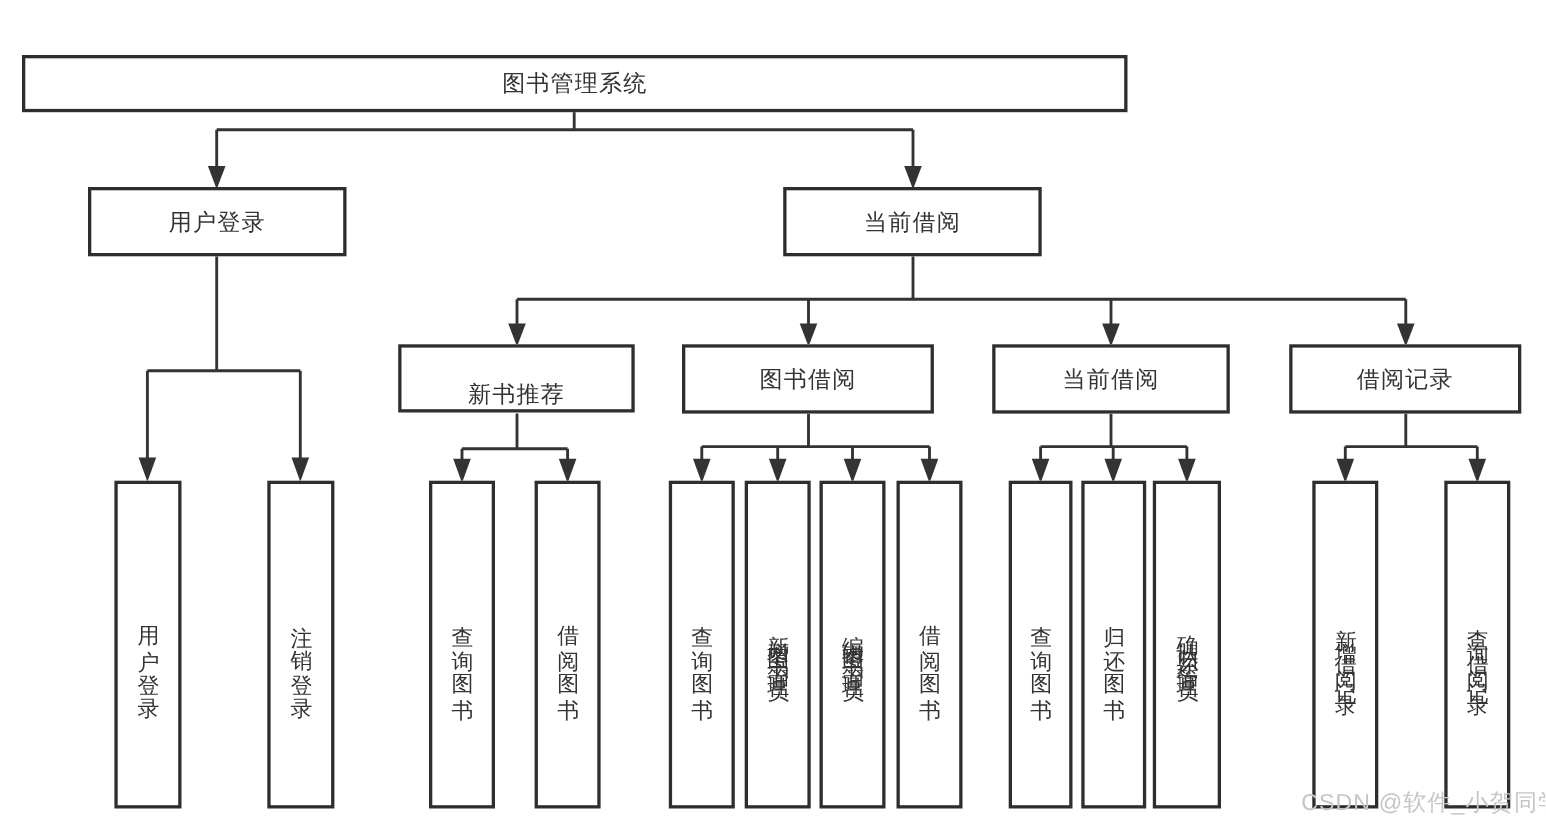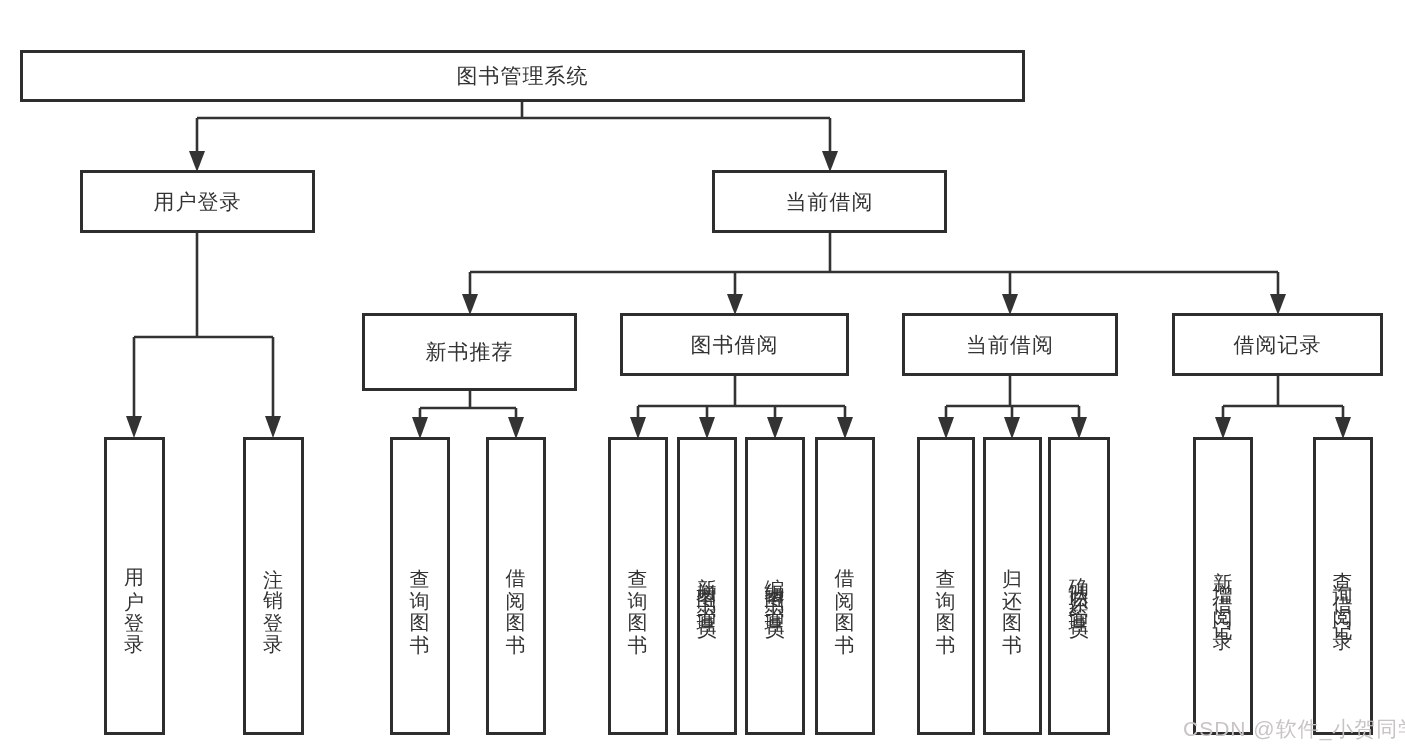--- a/index.html
+++ b/index.html
@@ -98,21 +98,21 @@
     <span>图书管理系统</span>
   </div>
 
   <div class="hnode" style="left:80px;top:170px;width:235px;height:63px;">
     <span>用户登录</span>
   </div>
   <div class="hnode" style="left:712px;top:170px;width:235px;height:63px;">
     <span>当前借阅</span>
   </div>
 
-  <div class="hnode" style="left:362px;top:313px;width:215px;height:78px;">
+  <div class="hnode" style="left:362px;top:313px;width:215px;height:62px;align-items:flex-end;">
     <span>新书推荐</span>
   </div>
   <div class="hnode" style="left:620px;top:313px;width:229px;height:63px;">
     <span>图书借阅</span>
   </div>
   <div class="hnode" style="left:1172px;top:313px;width:211px;height:63px;">
     <span>借阅记录</span>
   </div>
   <div class="hnode" style="left:902px;top:313px;width:216px;height:63px;">
     <span>当前借阅</span>

